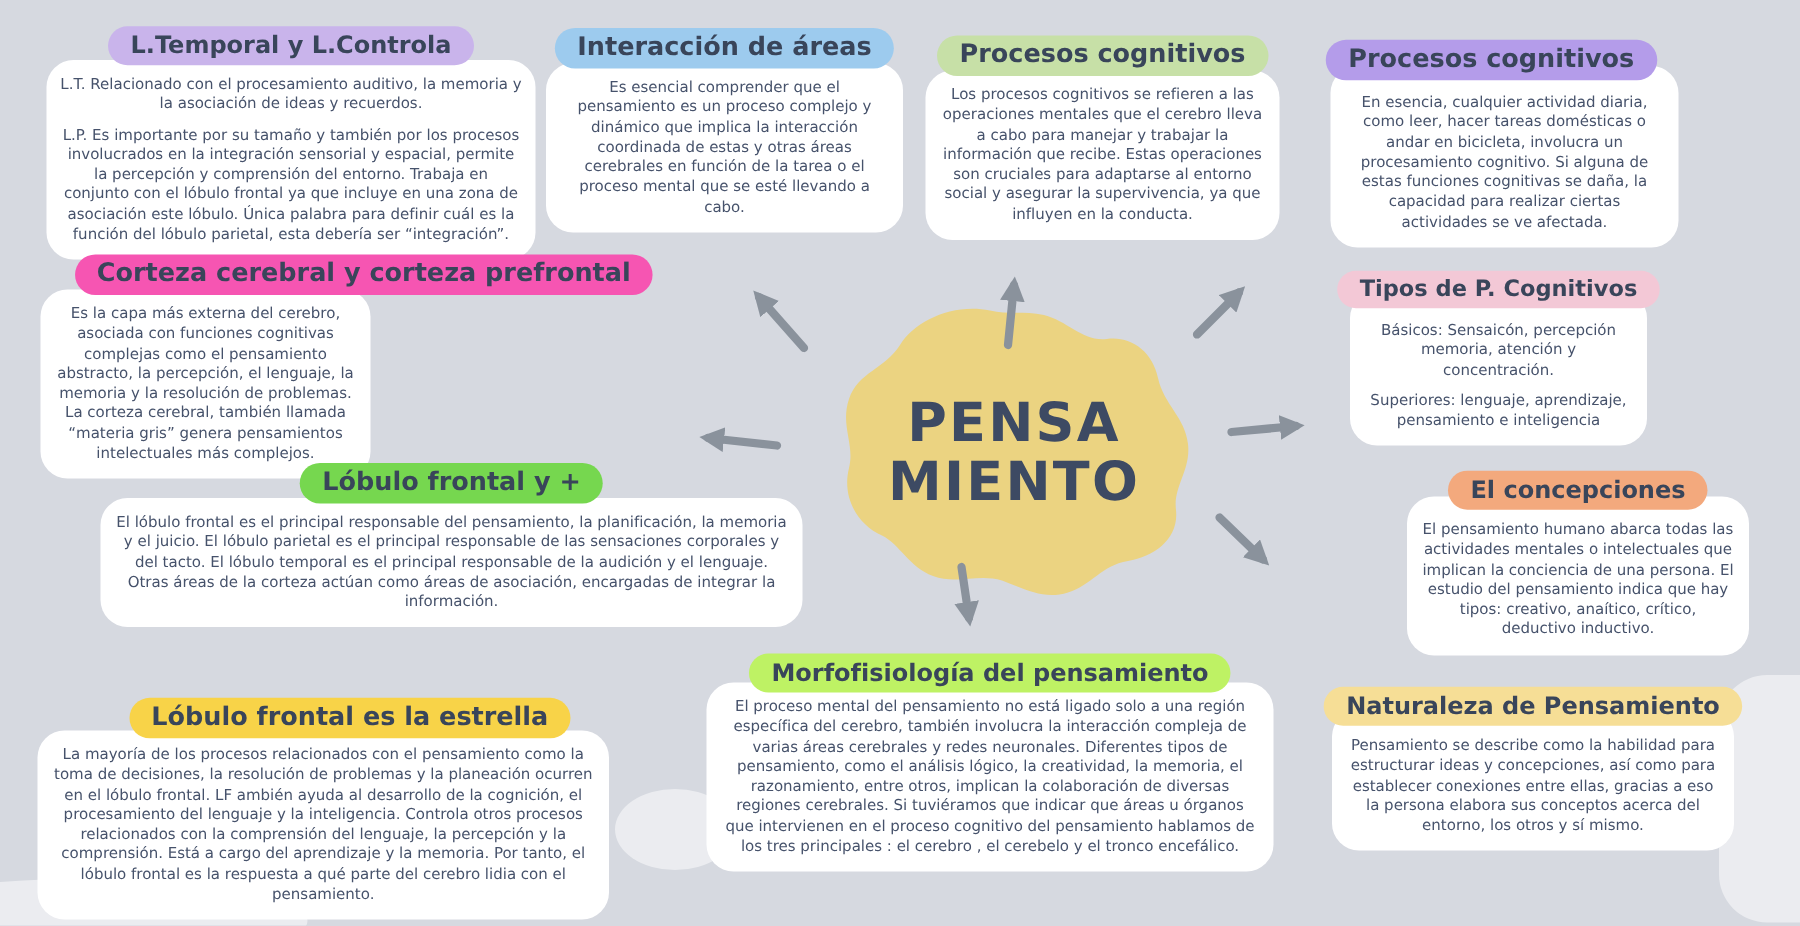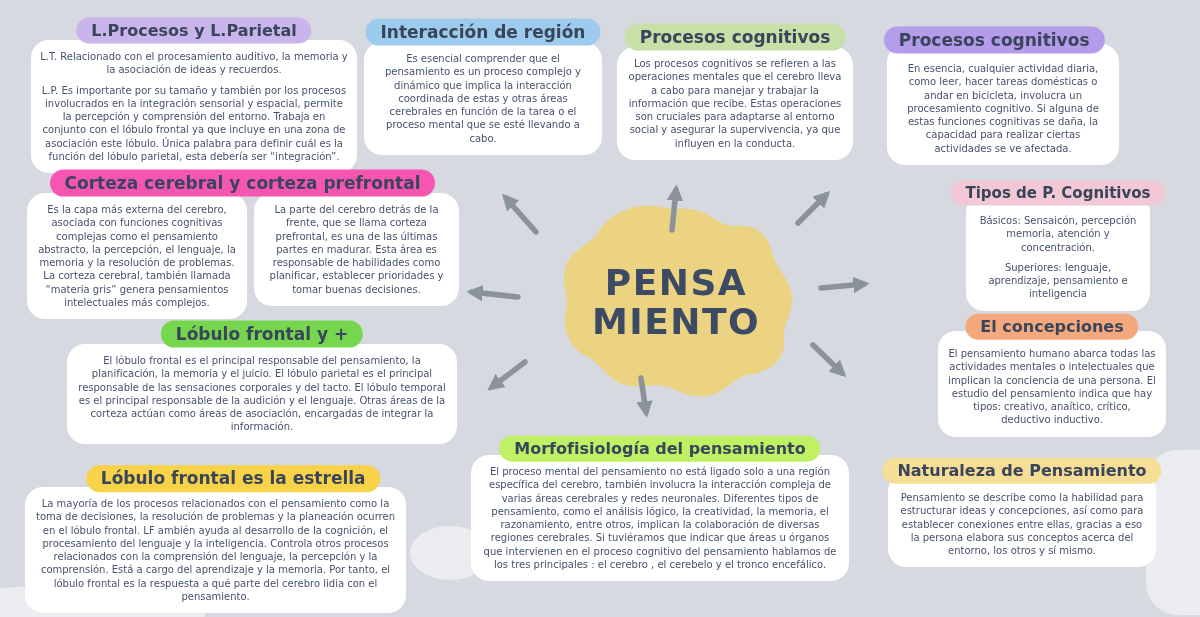--- a/index.html
+++ b/index.html
@@ -69,29 +69,29 @@
     <path class="arrow" marker-end="url(#ahm)" d="M813,345 L842,373"></path>
     <path class="arrow" marker-end="url(#ahm)" d="M641,378 L646,412"></path>
   </svg>
 
   <div class="center-label">
     <div>PENSA</div>
     <div>MIENTO</div>
   </div>
 
   <div class="node" style="left:31px;top:40px;width:326px;">
-    <div class="pill f16" style="background-color: rgb(201, 180, 235);">L.Procesos y L.Parietal</div>
+    <div class="pill f16" style="background-color: rgb(201, 180, 235);">L.Temporal y L.Controla</div>
     <div class="card">
       <p>L.T. Relacionado con el procesamiento auditivo, la memoria y la asociación de ideas y recuerdos.</p>
       <p>L.P. Es importante por su tamaño y también por los procesos involucrados en la integración sensorial y espacial, permite la percepción y comprensión del entorno. Trabaja en conjunto con el lóbulo frontal ya que incluye en una zona de asociación este lóbulo. Única palabra para definir cuál es la función del lóbulo parietal, esta debería ser “integración”.</p>
     </div>
   </div>
 
   <div class="node" style="left:364px;top:42px;width:238px;">
-    <div class="pill f17" style="background-color: rgb(157, 203, 238);">Interacción de región</div>
+    <div class="pill f17" style="background-color: rgb(157, 203, 238);">Interacción de áreas</div>
     <div class="card">
       <p>Es esencial comprender que el pensamiento es un proceso complejo y dinámico que implica la interacción coordinada de estas y otras áreas cerebrales en función de la tarea o el proceso mental que se esté llevando a cabo.</p>
     </div>
   </div>
 
   <div class="node" style="left:617px;top:47px;width:236px;">
     <div class="pill f17" style="background-color: rgb(199, 224, 167);">Procesos cognitivos</div>
     <div class="card">
       <p>Los procesos cognitivos se refieren a las operaciones mentales que el cerebro lleva a cabo para manejar y trabajar la información que recibe. Estas operaciones son cruciales para adaptarse al entorno social y asegurar la supervivencia, ya que influyen en la conducta.</p>
     </div>
@@ -103,35 +103,32 @@
       <p>En esencia, cualquier actividad diaria, como leer, hacer tareas domésticas o andar en bicicleta, involucra un procesamiento cognitivo. Si alguna de estas funciones cognitivas se daña, la capacidad para realizar ciertas actividades se ve afectada.</p>
     </div>
   </div>
 
   <div class="node" style="left:27px;top:193px;width:431px;">
     <div class="pill f17" style="background-color: rgb(246, 85, 178);">Corteza cerebral y corteza prefrontal</div>
     <div class="dual">
       <div class="card" style="width:202px;">
         <p>Es la capa más externa del cerebro, asociada con funciones cognitivas complejas como el pensamiento abstracto, la percepción, el lenguaje, la memoria y la resolución de problemas. La corteza cerebral, también llamada “materia gris” genera pensamientos intelectuales más complejos.</p>
       </div>
-      <div class="card" style="width:187px;">
-        <p>La parte del cerebro detrás de la frente, que se llama corteza prefrontal, es una de las últimas partes en madurar. Esta área es responsable de habilidades como planificar, establecer prioridades y tomar buenas decisiones.</p>
-      </div>
     </div>
   </div>
 
-  <div class="node" style="left:966px;top:194px;width:184px;">
+  <div class="node" style="left:900px;top:194px;width:198px;">
     <div class="pill f15" style="transform: translate(-50%, -62%); background-color: rgb(243, 200, 214);">Tipos de P. Cognitivos</div>
     <div class="card" style="padding-top:20px;">
       <p>Básicos: Sensaicón, percepción memoria, atención y concentración.</p>
       <p>Superiores: lenguaje, aprendizaje, pensamiento e inteligencia</p>
     </div>
   </div>
 
-  <div class="node" style="left:67px;top:344px;width:390px;">
+  <div class="node" style="left:67px;top:332px;width:468px;">
     <div class="pill f17" style="background-color: rgb(118, 215, 79);">Lóbulo frontal y +</div>
     <div class="card">
       <p>El lóbulo frontal es el principal responsable del pensamiento, la planificación, la memoria y el juicio. El lóbulo parietal es el principal responsable de las sensaciones corporales y del tacto. El lóbulo temporal es el principal responsable de la audición y el lenguaje. Otras áreas de la corteza actúan como áreas de asociación, encargadas de integrar la información.</p>
     </div>
   </div>
 
   <div class="node" style="left:938px;top:331px;width:228px;">
     <div class="pill f16" style="transform: translate(-50%, -74%); background-color: rgb(243, 169, 125);">El concepciones</div>
     <div class="card" style="padding-top:16px;">
       <p>El pensamiento humano abarca todas las actividades mentales o intelectuales que implican la conciencia de una persona. El estudio del pensamiento indica que hay tipos: creativo, anaítico, crítico, deductivo inductivo.</p>

